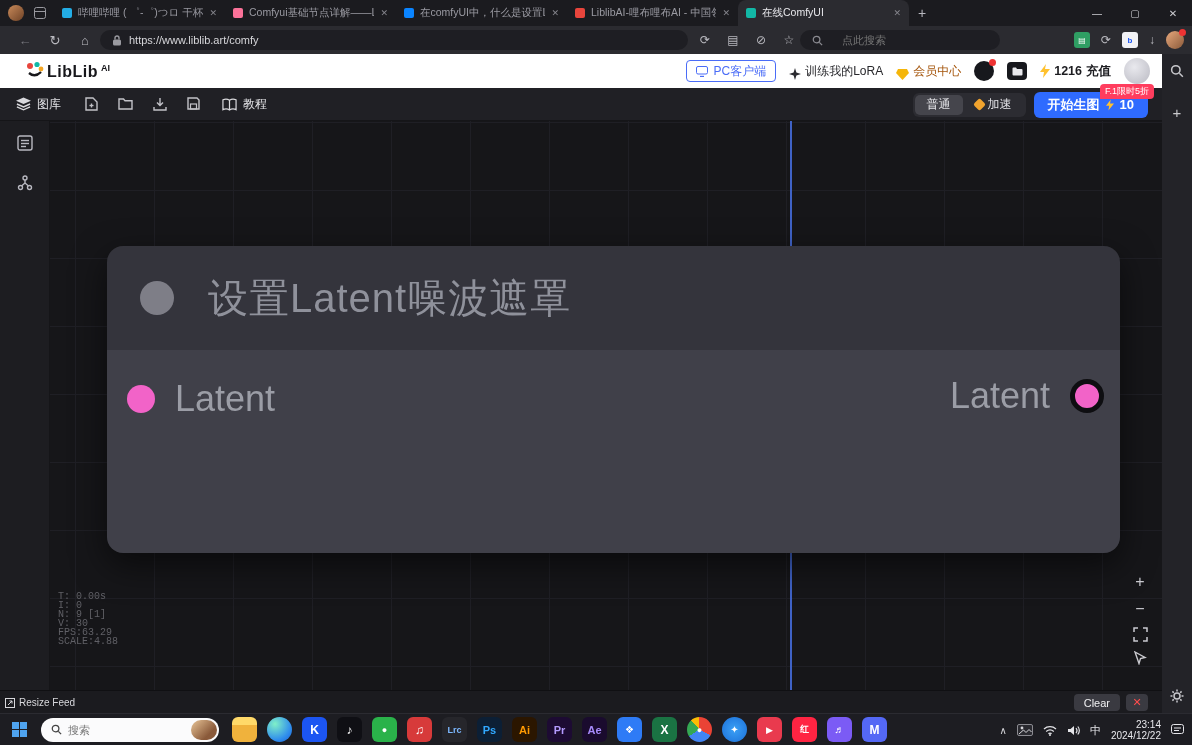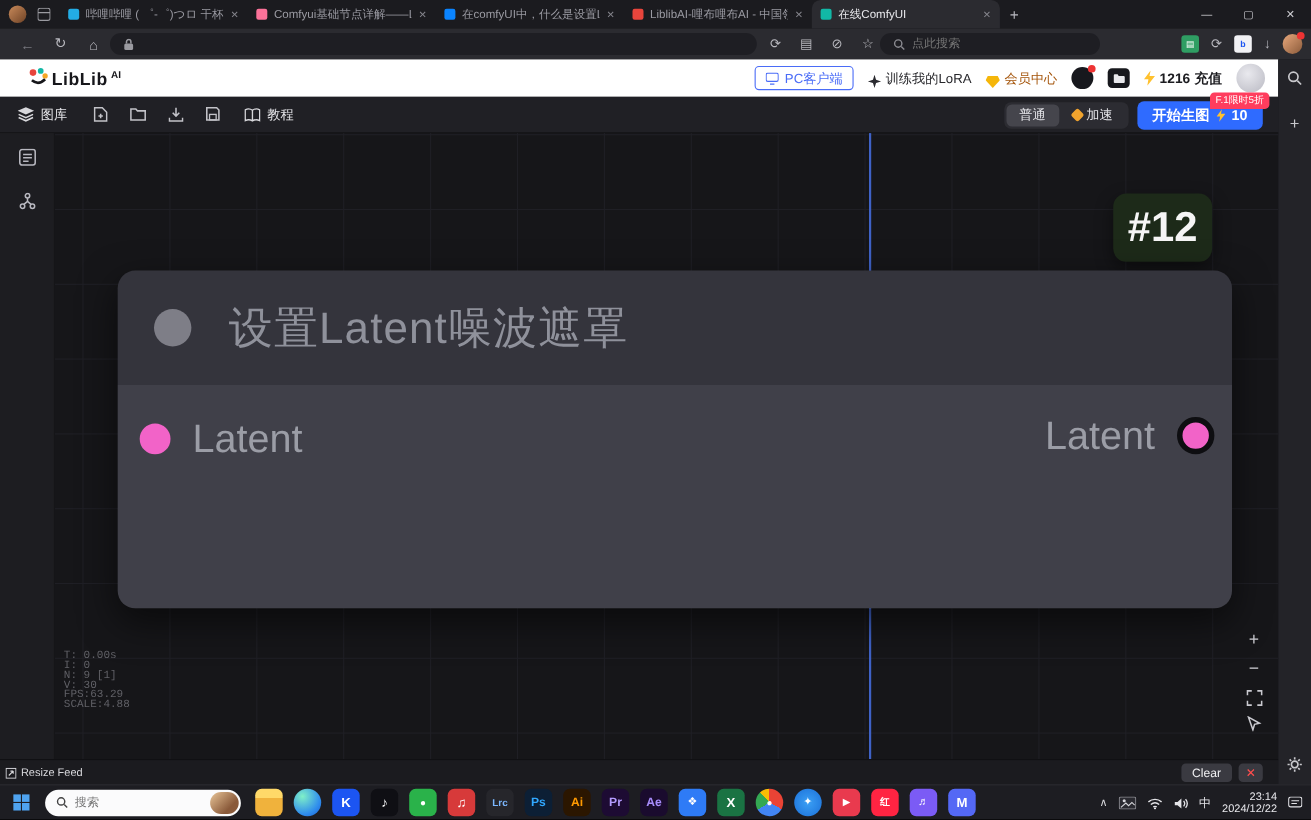--- a/index.html
+++ b/index.html
@@ -21,21 +21,21 @@
   .winctl{position:absolute;right:0;top:0;height:26px;display:flex;}
   .winctl>div{width:38px;display:flex;align-items:center;justify-content:center;color:#cfcfd4;font-size:10px;}
 
   
   .btoolbar{position:absolute;left:0;top:26px;width:1192px;height:28px;background:#2b2b30;}
   .nav-ico{position:absolute;top:0;height:28px;width:26px;display:flex;align-items:center;justify-content:center;font-size:13px;color:#b9b9bf;}
   .addr{position:absolute;left:100px;top:4px;width:588px;height:20px;background:#1e1e23;border-radius:11px;display:flex;align-items:center;color:#d6d6da;font-size:11px;}
   .addr svg{margin:0 7px 0 12px;flex:none;}
   .addr input{background:transparent;border:none;outline:none;color:inherit;font:inherit;width:100%;}
   .sm-ico{position:absolute;top:0;height:28px;width:26px;display:flex;align-items:center;justify-content:center;font-size:12px;color:#b9b9bf;}
-  .search-pill{position:absolute;left:800px;top:4px;width:200px;height:20px;background:#1e1e23;border-radius:11px;display:flex;align-items:center;gap:6px;padding-left:12px;color:#8a8a90;font-size:11px;}
+  .search-pill{position:absolute;left:800px;top:4px;width:200px;height:20px;background:#1e1e23;border-radius:11px;display:flex;align-items:center;gap:19px;padding-left:12px;color:#8a8a90;font-size:11px;}
   .search-pill input{background:transparent;border:none;outline:none;color:#9a9aa0;font:inherit;width:120px;}
   .right-icons{position:absolute;right:8px;top:0;height:28px;display:flex;align-items:center;gap:11px;}
   .mini-sq{width:16px;height:16px;border-radius:3px;display:flex;align-items:center;justify-content:center;font-size:8px;font-weight:bold;}
   .profile-wrap{position:relative;width:18px;height:18px;}
   .profile{width:18px;height:18px;border-radius:50%;background:linear-gradient(135deg,#e8a87c,#8a5a3a);}
   .red-dot{position:absolute;right:-2px;top:-2px;width:7px;height:7px;border-radius:50%;background:#e33;}
 
   
   .site-header{position:absolute;left:0;top:54px;width:1162px;height:34px;background:#ffffff;display:flex;align-items:center;}
   .logo{display:flex;align-items:baseline;margin-left:26px;gap:3px;}
@@ -159,20 +159,21 @@
 
   <div class="btoolbar">
     <div class="nav-ico" style="left:12px;color:#77777d;">←</div>
     <div class="nav-ico" style="left:42px;">↻</div>
     <div class="nav-ico" style="left:72px;">⌂</div>
     <div class="addr">
       <svg width="10" height="11" viewBox="0 0 10 11">
           <rect x="1" y="4.5" width="8" height="6" rx="1.5" fill="#9a9aa0"></rect>
           <path d="M3 4.5 V3 a2 2 0 0 1 4 0 V4.5" fill="none" stroke="#9a9aa0" stroke-width="1.4"></path>
         </svg>
+      <input readonly="" value="https://www.liblib.art/comfy" style="">
     </div>
     <div class="sm-ico" style="left:692px;">⟳</div>
     <div class="sm-ico" style="left:720px;">▤</div>
     <div class="sm-ico" style="left:748px;">⊘</div>
     <div class="sm-ico" style="left:776px;">☆</div>
     <div class="search-pill">
       <svg width="11" height="11" viewBox="0 0 12 12">
           <circle cx="5" cy="5" r="3.6" fill="none" stroke="#8a8a90" stroke-width="1.4"></circle>
           <line x1="8" y1="8" x2="11" y2="11" stroke="#8a8a90" stroke-width="1.4"></line>
         </svg>
@@ -328,21 +329,20 @@
         <circle cx="8" cy="3" r="2" fill="none" stroke="#b8b8c0" stroke-width="1.4"></circle>
         <circle cx="3.5" cy="12.5" r="2" fill="none" stroke="#b8b8c0" stroke-width="1.4"></circle>
         <circle cx="12.5" cy="12.5" r="2" fill="none" stroke="#b8b8c0" stroke-width="1.4"></circle>
         <path d="M8 5 V8 M8 8 L4.5 11 M8 8 L11.5 11" stroke="#b8b8c0" stroke-width="1.4" fill="none"></path>
       </svg>
   </div>
 
   <div class="canvas">
     <div class="blue-line" style="background: rgb(63, 98, 198);"></div>
 
-    <div class="node-badge" style="background: rgb(29, 42, 25);">#12</div>
 
     <div class="node">
       <div class="node-header">
         <span class="node-dot"></span>
         <span class="node-title">设置Latent噪波遮罩</span>
       </div>
       <div class="node-body">
         <div class="port" style="left:20px;top:28px;">
           <span class="port-dot" style="background: rgb(242, 99, 200);"></span>
           <span class="port-label">Latent</span>

